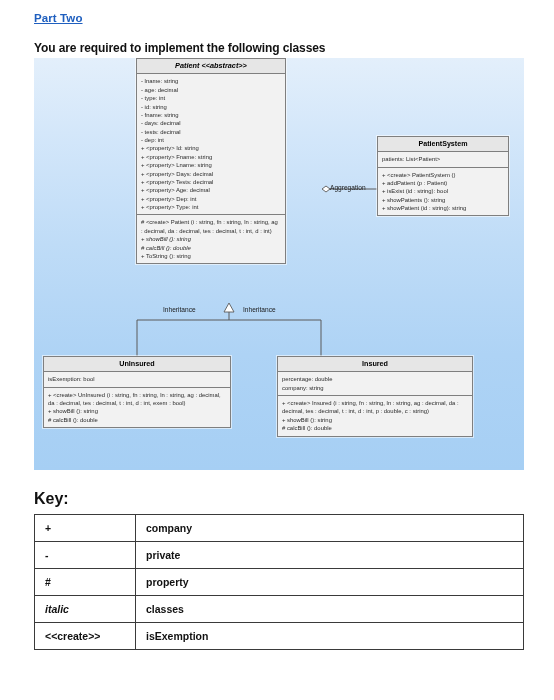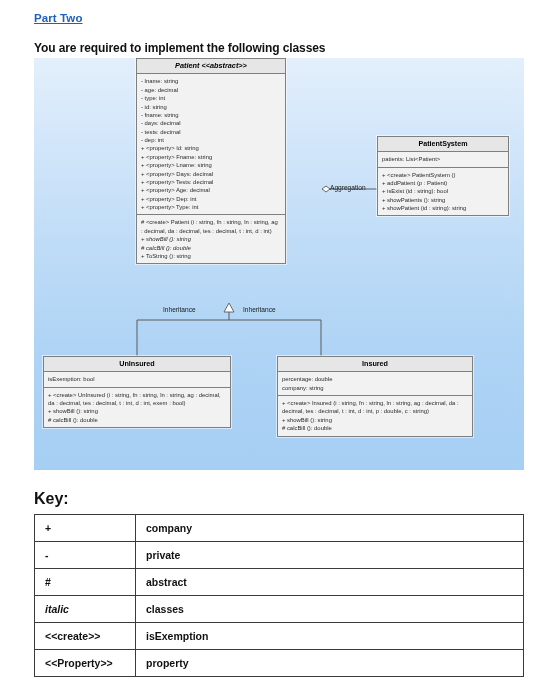--- a/index.html
+++ b/index.html
@@ -281,30 +281,26 @@
       <tr>
         <td class="sym">+</td>
         <td>company</td>
       </tr>
       <tr>
         <td class="sym">-</td>
         <td>private</td>
       </tr>
       <tr>
         <td class="sym">#</td>
-        <td>abstract</td>
+        <td>property</td>
       </tr>
       <tr>
         <td class="sym italic">italic</td>
         <td>classes</td>
       </tr>
       <tr>
         <td class="sym">&lt;&lt;create&gt;&gt;</td>
         <td>isExemption</td>
       </tr>
-      <tr>
-        <td class="sym">&lt;&lt;Property&gt;&gt;</td>
-        <td>property</td>
-      </tr>
     </tbody>
   </table>
 
 </div>
 
 </body></html>

